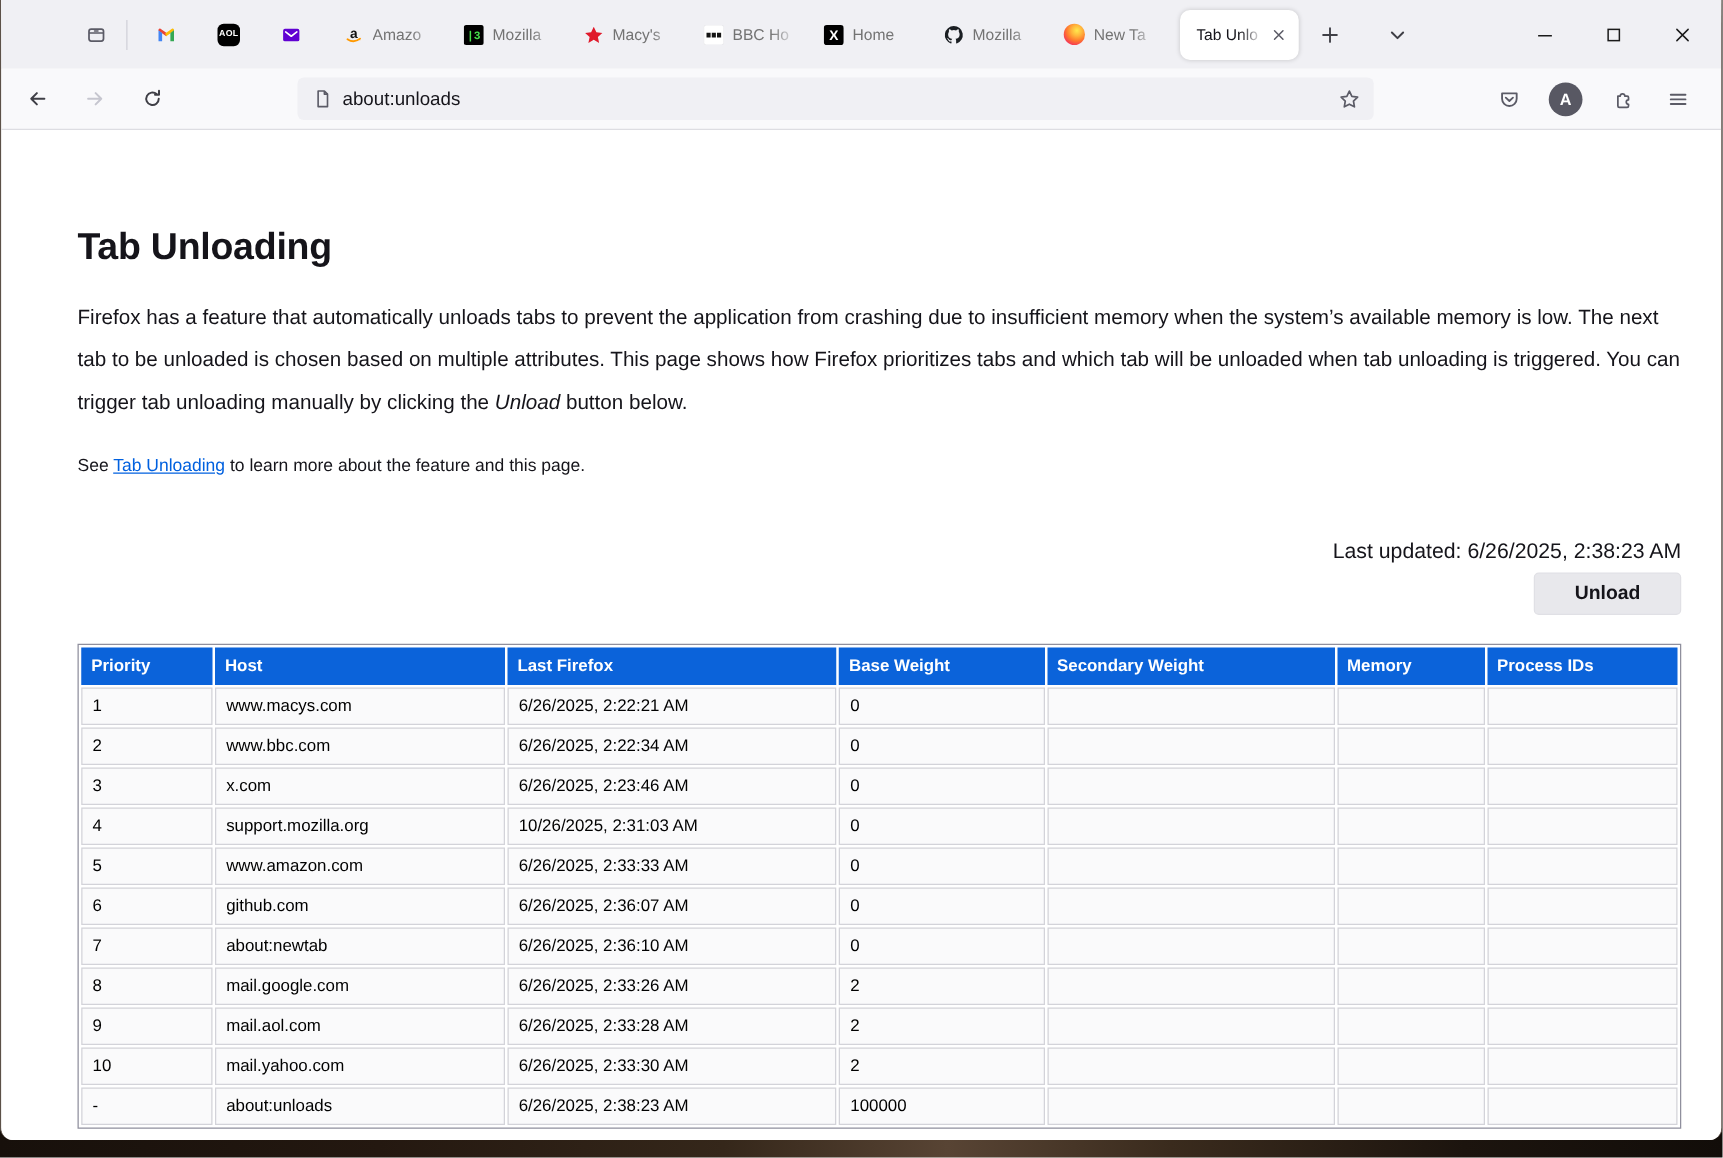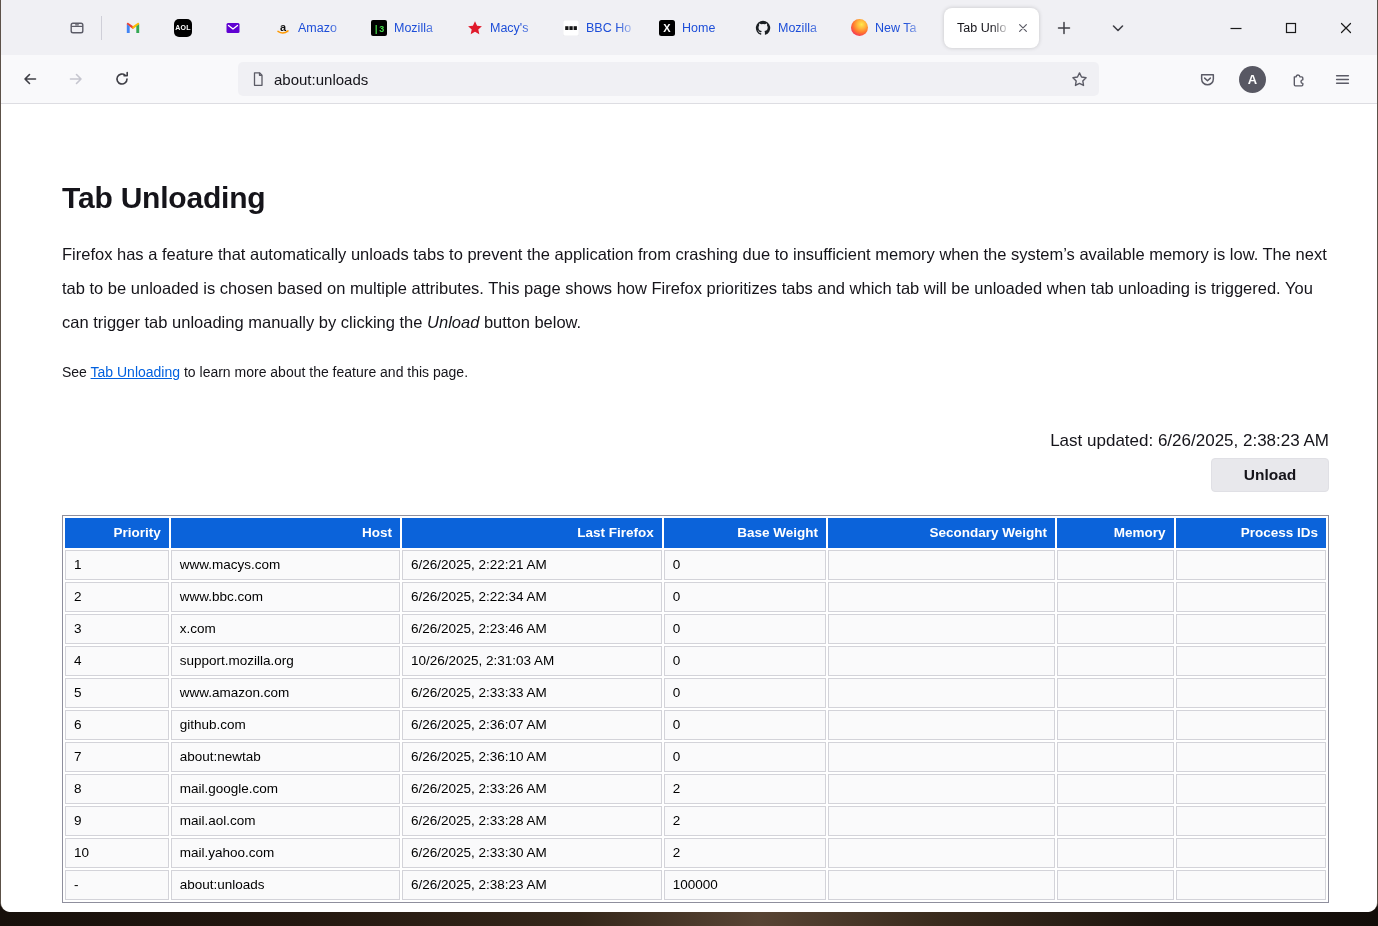--- a/index.html
+++ b/index.html
@@ -15,21 +15,21 @@
   }
   
   .tabstrip{height:55px;background:#f0f0f4;display:flex;align-items:center;padding:0 4px 0 58px;box-sizing:border-box;}
   .chrome-btn{display:flex;align-items:center;justify-content:center;border-radius:4px;cursor:default;}
   .fxview{width:36px;height:36px;}
   .vsep{width:1px;height:24px;background:#cfcfd8;margin:0 6px;}
   .pinned{width:50px;height:40px;display:flex;align-items:center;justify-content:center;border-radius:4px;}
   .tab{width:96px;height:40px;display:flex;align-items:center;padding-left:17px;box-sizing:border-box;border-radius:4px;}
   .tab:first-of-type{margin-left:12px;}
   .tab .fav{flex:0 0 auto;margin-right:7px;}
-  .tab-label{flex:1;font-size:12.5px;color:#1d4ed8;white-space:nowrap;overflow:hidden;
+  .tab-label{flex:1;font-size:12.5px;color:#737373;white-space:nowrap;overflow:hidden;
     -webkit-mask-image:linear-gradient(to right,#000 55%,transparent 92%);
     mask-image:linear-gradient(to right,#000 55%,transparent 92%);}
   .tab-active{margin-left:14px;width:95px;height:40px;background:#fff;border-radius:8px;
     box-shadow:0 0 4px rgba(0,0,0,.18);display:flex;align-items:center;padding:0 6px 0 13px;box-sizing:border-box;}
   .tab-active .tab-label{color:#15141a;font-weight:400;
     -webkit-mask-image:linear-gradient(to right,#000 62%,transparent 95%);
     mask-image:linear-gradient(to right,#000 62%,transparent 95%);}
   .tab-close{width:20px;height:20px;display:flex;align-items:center;justify-content:center;border-radius:3px;}
   .newtab-btn{width:34px;height:34px;margin-left:8px;}
   .alltabs-btn{width:34px;height:34px;margin-left:20px;}
@@ -49,32 +49,32 @@
   .nav-btn + .nav-btn{margin-left:12px;}
   .urlbar{margin-left:99px;width:861px;height:34px;background:#f0f0f4;border-radius:5px;
     display:flex;align-items:center;padding:0 5px 0 12px;box-sizing:border-box;}
   .url-text{margin-left:8px;font-size:15px;color:#15141a;flex:1;}
   .star-btn{width:30px;height:30px;}
   .right-icons{margin-left:auto;margin-right:8px;display:flex;}
   .right-icons .chrome-btn{width:45px;height:34px;}
   .avatar{width:27px;height:27px;border-radius:50%;background:#585863;color:#fff;font-size:13px;font-weight:bold;
     display:flex;align-items:center;justify-content:center;}
   
-  .content{height:808px;background:#fff;padding:0 48px 0 61px;box-sizing:border-box;overflow:hidden;color:#15141a;}
+  .content{height:808px;background:#fff;padding:0 32px 0 61px;box-sizing:border-box;overflow:hidden;color:#15141a;}
   .content h1{margin:77px 0 0;font-size:30px;font-weight:700;letter-spacing:-.2px;}
   p.intro{margin:22px 0 0;font-size:16.5px;line-height:34px;}
   p.see{margin:21px 0 0;font-size:14px;line-height:24.7px;}
   a.page-link{color:#0060df;text-decoration:underline;cursor:pointer;}
   .updated{margin-top:46px;text-align:right;font-size:17px;}
   .unload-row{margin-top:7px;text-align:right;}
   .unload-btn{font-family:inherit;background:#e8e8ec;border:1px solid #e0e0e5;border-radius:4px;
     font-size:15.5px;font-weight:700;color:#15141a;padding:7px 25px;min-width:118px;cursor:pointer;}
   table.unloads{margin-top:23px;width:100%;border-collapse:separate;border-spacing:2px;
     background:#fff;border:1px solid #8f8f9d;}
-  table.unloads th{background:#0b63da;color:#fff;font-size:13.5px;font-weight:700;text-align:right;
+  table.unloads th{background:#0b63da;color:#fff;font-size:13.5px;font-weight:700;text-align:left;
     height:30px;box-sizing:border-box;padding:2px 8px;}
   table.unloads td{background:#fafafb;border:1px solid #d3d3d9;font-size:13.5px;color:#000;
     height:30px;box-sizing:border-box;padding:2px 8px;text-align:left;}
   svg{display:block;}
 </style>
 </head>
 <body>
 
 <div class="window">
 

